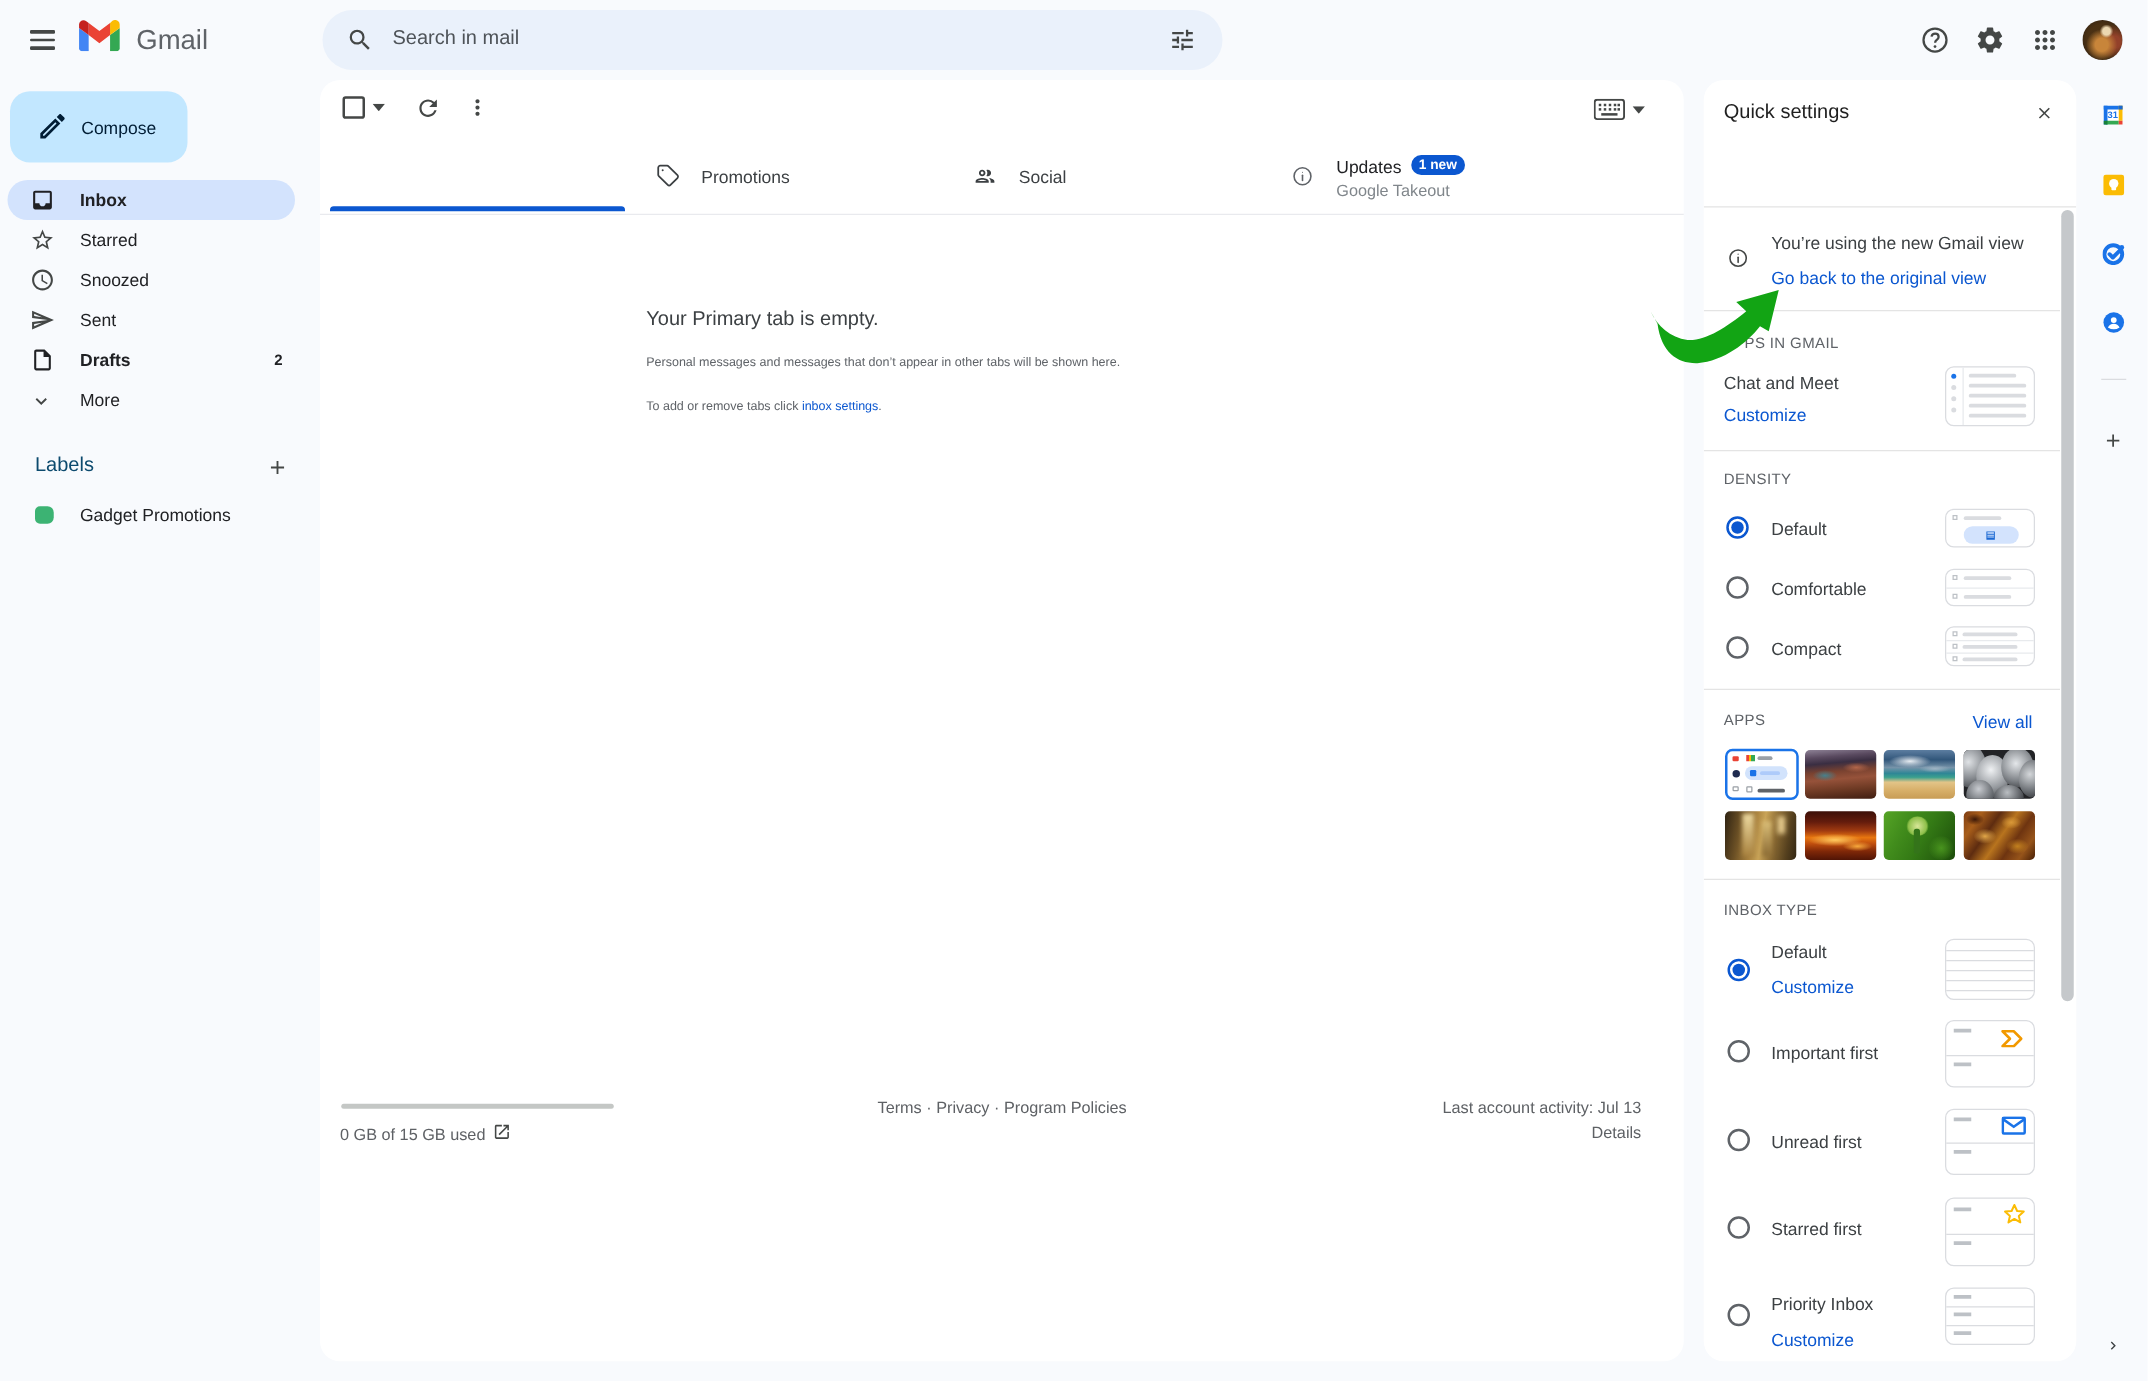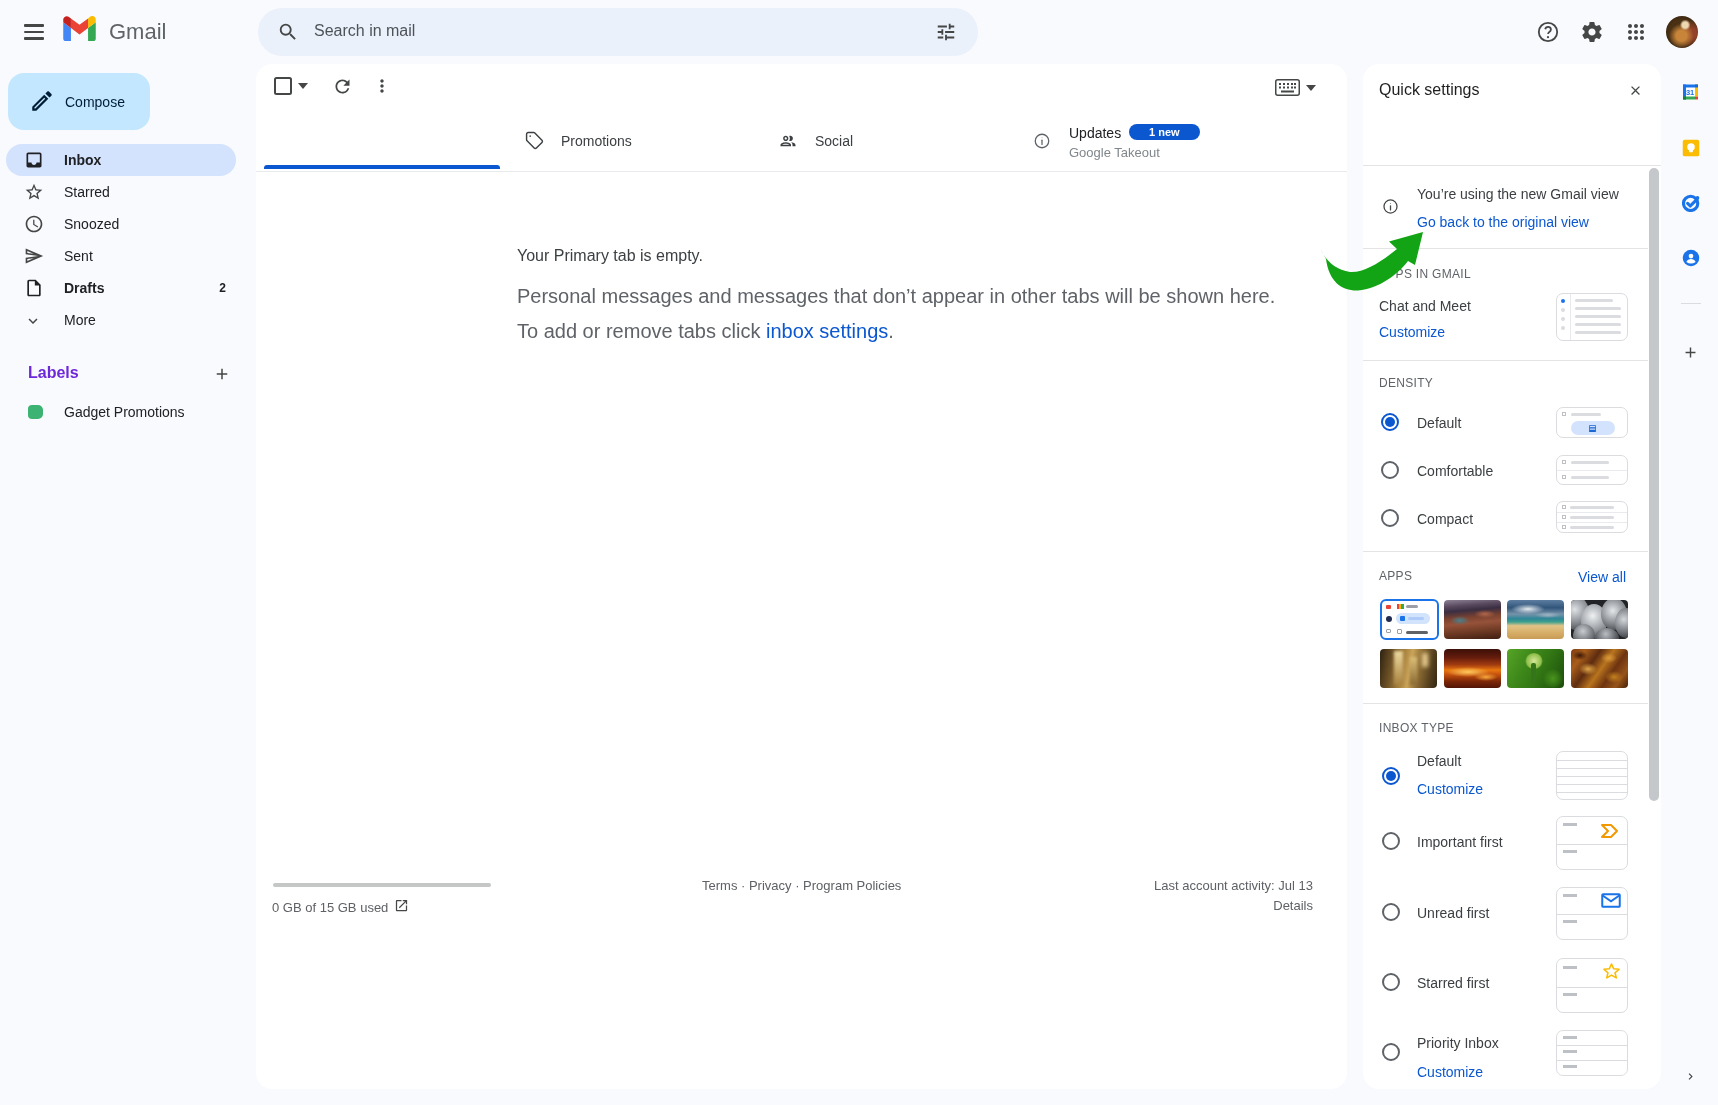--- a/index.html
+++ b/index.html
@@ -20,33 +20,33 @@
     radial-gradient(circle at 48% 62%, #c8853a 0 20%, rgba(200,133,58,0) 48%),
     radial-gradient(circle at 80% 55%, #93412a 0 15%, rgba(138,60,32,0) 45%),
     radial-gradient(circle at 50% 50%, rgba(80,52,20,.85) 0 55%, #2a1d12 95%); }
 
 #compose { left:8px; top:73px; width:142px; height:57px; background:#c2e7ff; border-radius:16px;padding-left:44px; }
 #compose span { position:absolute; left:57px; top:21px; font-size:14px; font-weight:500; color:#001d35; }
 .navrow { position:absolute; left:6px; width:230px; height:32px; border-radius:16px; font-size:14px; color:#202124; }
 .navrow .ic { position:absolute; left:18px; top:6px; }
 .navrow .tx { position:absolute; left:58px; top:8px; }
 .navrow .ct { position:absolute; right:10px; top:9px; font-size:12px; font-weight:700; }
-#labelshdr { left:28px; top:364px; font-size:16px; color:#6d28d9;font-weight:bold; }
+#labelshdr { left:28px; top:364px; font-size:16px; color:#0c4a6e; }
 #labelplus { left:213px; top:365px; color:#444746; }
 #gadget { left:6px; top:396px; width:230px; height:32px; }
 #gadget .sq { position:absolute; left:22px; top:9px; width:15px; height:14px; background:#3cb373; border-radius:4px 5px 5px 4px; }
 #gadget .tx { position:absolute; left:58px; top:8px; font-size:14px; color:#202124; }
 
 #main { left:256px; top:64px; width:1091px; height:1025px; background:#fff; border-radius:16px; }
 .tabs { position:absolute; top:52px; left:0; right:0; height:56px; border-bottom:1px solid #e9eaee; }
 .tab { position:absolute; top:0; height:55px; }
 .tab .ic { position:absolute; left:17px; top:16px; }
 .tab .tx { position:absolute; left:53px; top:17px; font-size:14px; color:#3c4043; }
 #tabline { position:absolute; left:8px; top:101px; width:236px; height:3.5px; background:#0b57d0; border-radius:3px 3px 0 0; }
-.etext { position:absolute; left:261px; font-size:20px; color:#5f6368; }
+.etext { position:absolute; left:261px; font-size:10px; color:#5f6368; }
 .blue { color:#0b57d0; }
 
 #panel { left:1363px; top:64px; width:298px; height:1025px; background:#fff; border-radius:16px; overflow:hidden; }
 #panel .hdr { position:absolute; left:16px; top:17px; font-size:16px; color:#1f1f1f; }
 #seeall { position:absolute; left:16px; top:51px; width:267px; height:36px; border:1px solid #dadce0; border-radius:4px; text-align:center; line-height:35px; font-size:14px; font-weight:700; color:#0b57d0; }
 .pdiv { position:absolute; left:0; width:285px; height:1px; background:#e4e4e4; }
 .seclab { position:absolute; left:16px; font-size:12px; font-weight:700; color:#5f6368; letter-spacing:.3px; }
 .p14 { position:absolute; font-size:14px; color:#3c4043; }
 .plink { position:absolute; font-size:14px; color:#0b57d0; }
 .radio { position:absolute; width:18px; height:18px; border:2px solid #5f6368; border-radius:50%; }
@@ -196,21 +196,21 @@
         </svg>
       <span class="tx">Social</span>
     </div>
     <div class="tab" style="left:760px;width:300px">
       <svg class="ic" width="18" height="18" viewBox="0 0 24 24" fill="none" stroke="#5f6368" stroke-width="1.7">
           <circle cx="12" cy="12" r="9"></circle>
           <line x1="12" y1="11" x2="12" y2="16.5" stroke-linecap="round"></line>
           <circle cx="12" cy="7.7" r="0.6" fill="#5f6368" stroke="none"></circle>
         </svg>
       <span class="tx" style="top:9px;font-weight:500;color:#202124">Updates</span>
-      <span style="position:absolute;left:113px;top:8px;background:#0b57d0;color:#fff;font-size:11px;font-weight:700;border-radius:8px;padding:2px 20px;">1 new</span>
+      <span style="position:absolute;left:113px;top:8px;background:#0b57d0;color:#fff;font-size:11px;font-weight:700;border-radius:8px;padding:2px 6px;">1 new</span>
       <span class="tx" style="top:29px;color:#80868b;font-size:13px">Google Takeout</span>
     </div>
   </div>
   <div id="tabline"></div>
   <div class="etext" style="top:183px;font-size:16px;color:#3c4043">Your Primary tab is empty.</div>
   <div class="etext" style="top:221px">Personal messages and messages that don’t appear in other tabs will be shown here.</div>
   <div class="etext" style="top:256px">To add or remove tabs click <span class="blue">inbox settings</span>.</div>
   <div id="mfooter" style="position:absolute;left:0;top:754px;width:1091px;height:100px;font-size:13px;color:#5e6165">
     <div class="abs" style="left:17px;top:65px;width:218px;height:4px;background:#c4c7c5;border-radius:2px"></div>
     <div class="abs" style="left:16px;top:82px">0 GB of 15 GB used</div>

